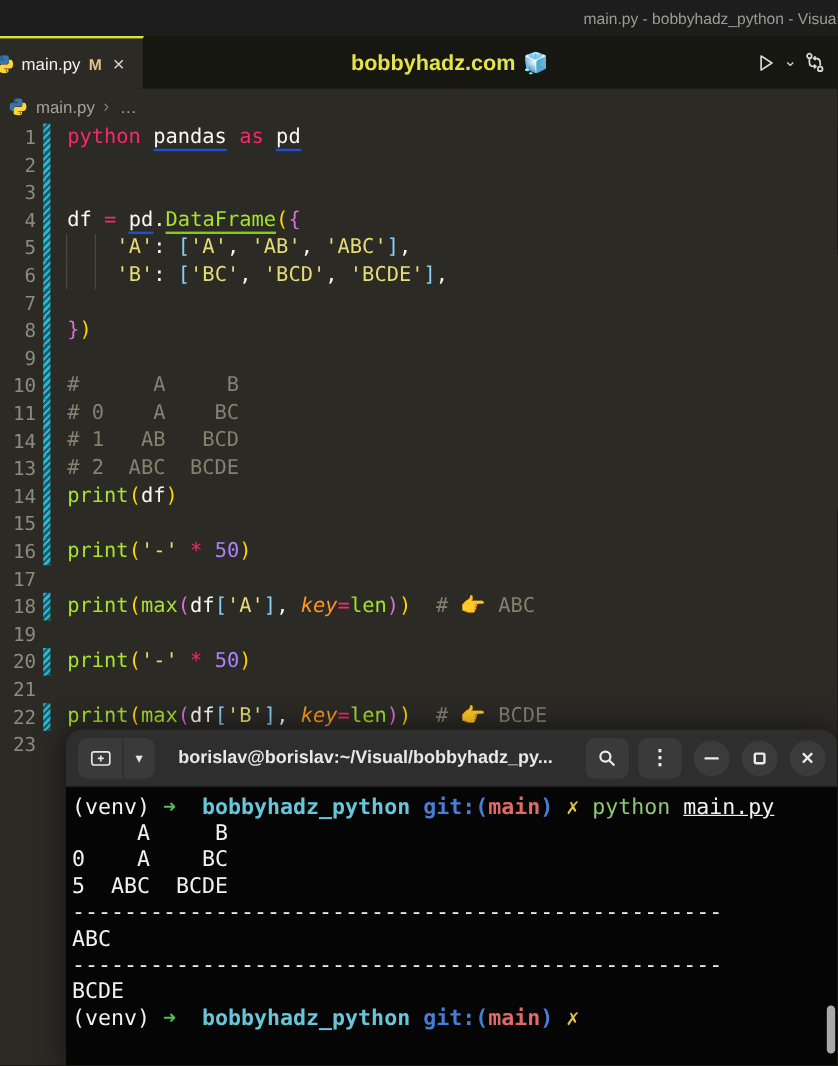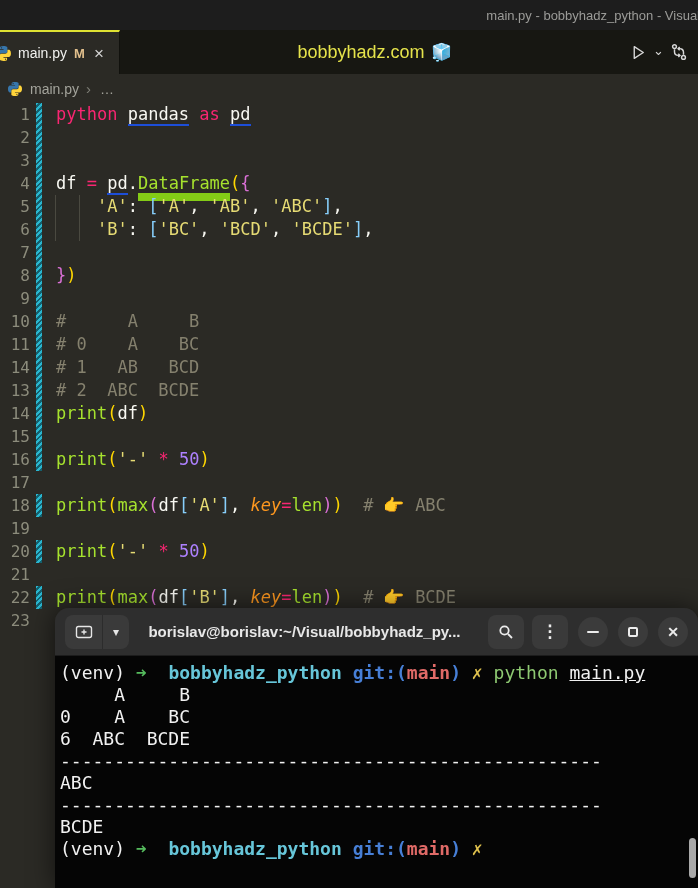--- a/index.html
+++ b/index.html
@@ -14,21 +14,21 @@
   
   .tabbar{position:absolute;top:30px;left:0;width:698px;height:44px;background:#171712;
           display:flex;align-items:stretch;}
   .tab{width:120px;display:flex;align-items:center;background:#2b2a25;border-top:2px solid #dfe232;
        border-right:1px solid #11110d;padding:0 8px 0 4px;box-sizing:border-box;overflow:hidden;cursor:pointer;}
   .tab .py-icon{width:17px;height:17px;margin-left:-9px;flex:none;}
   .tab-label{color:#f1f1ef;font-size:14px;margin-left:6px;white-space:nowrap;}
   .tab-modified{color:#e2c08d;font-size:13px;font-weight:bold;margin-left:7px;}
   .tab-close{color:#d4d4d4;font-size:17px;margin-left:9px;line-height:1;cursor:pointer;}
   .tab-center{flex:1;display:flex;align-items:center;justify-content:center;gap:7px;}
-  .center-label{color:#e5e34b;font-size:18px;font-weight:normal;}
+  .center-label{color:#e5e34b;font-size:18px;font-weight:bold;}
   .center-emoji{font-size:17px;}
   .tab-actions{display:flex;align-items:center;gap:6px;padding-right:10px;}
   .icon-btn{display:flex;align-items:center;justify-content:center;color:#d7d7d7;cursor:pointer;}
   .chev{color:#d7d7d7;font-size:13px;margin-top:-4px;}
 
   
   .breadcrumb{position:absolute;top:74px;left:0;width:698px;height:29px;background:#2b2a25;
               display:flex;align-items:center;padding-left:7px;box-sizing:border-box;}
   .breadcrumb .py-icon{width:16px;height:16px;}
   .crumb{color:#a3a39b;font-size:14px;margin-left:7px;cursor:pointer;}
@@ -41,21 +41,21 @@
   .ln{width:30px;text-align:right;color:#8c8c7c;font-size:16px;flex:none;}
   .mod{width:6px;margin-left:6px;flex:none;}
   .mod.on{background:repeating-linear-gradient(135deg,#2ab6cf 0 2px,#14616f 2px 4px);}
   .code{position:relative;white-space:pre;padding-left:14px;flex:1;}
   .guide{position:absolute;top:0;bottom:0;width:1px;background:#4a4940;}
   .t-kw{color:#f92672}.t-str{color:#e6db74}.t-fn{color:#a6e22e}.t-num{color:#ae81ff}
   .t-com{color:#85816e}.t-w{color:#f8f8f2}
   .t-pr{color:#fd971f;font-style:italic}
   .t-b1{color:#ffd700}.t-b2{color:#da70d6}.t-b3{color:#87cefa}
   .t-wu{color:#f8f8f2;border-bottom:2px solid #1d4ed8}
-  .t-fnu{color:#a6e22e;border-bottom:8px solid #84cc16}
+  .t-fnu{color:#a6e22e;border-bottom:2px solid #84cc16}
 
   
   .terminal{position:absolute;left:55px;top:608px;width:643px;height:280px;
             border-radius:14px 14px 0 0;overflow:hidden;box-shadow:0 0 26px rgba(0,0,0,.6);}
   .term-titlebar{height:48px;background:#2e2e2e;display:flex;align-items:center;
                  padding:0 10px;box-sizing:border-box;border-bottom:1px solid #1c1c1c;}
   .btn-group{display:flex;height:34px;background:#3a3a3a;border-radius:8px;overflow:hidden;flex:none;}
   .btn-seg{display:flex;align-items:center;justify-content:center;cursor:pointer;}
   .btn-seg.a{width:37px;border-right:1px solid #2c2c2c;}
   .btn-seg.b{width:26px;color:#e6e6e6;font-size:12px;}
@@ -287,21 +287,21 @@
         </span>
       <span class="circ-btn">
           <span class="glyph-close">✕</span>
         </span>
     </div>
     <div class="term-body" id="terminal-lines">
       <span class="term-scroll"></span>
     <div class="term-line"><span class="tt-w">(venv) </span><span class="tt-arrow">➜</span><span class="tt-w">  </span><span class="tt-cyan">bobbyhadz_python</span><span class="tt-w"> </span><span class="tt-blue">git:(</span><span class="tt-red">main</span><span class="tt-blue">)</span><span class="tt-w"> </span><span class="tt-x">✗</span><span class="tt-w"> </span><span class="tt-green">python</span><span class="tt-w"> </span><span class="tt-file">main.py</span></div>
         <div class="term-line"><span class="tt-w">     A     B</span></div>
         <div class="term-line"><span class="tt-w">0    A    BC</span></div>
-        <div class="term-line"><span class="tt-w">6  ABC  BCDE</span></div>
+        <div class="term-line"><span class="tt-w">5  ABC  BCDE</span></div>
         <div class="term-line"><span class="tt-w">--------------------------------------------------</span></div>
         <div class="term-line"><span class="tt-w">ABC</span></div>
         <div class="term-line"><span class="tt-w">--------------------------------------------------</span></div>
         <div class="term-line"><span class="tt-w">BCDE</span></div>
         <div class="term-line"><span class="tt-w">(venv) </span><span class="tt-arrow">➜</span><span class="tt-w">  </span><span class="tt-cyan">bobbyhadz_python</span><span class="tt-w"> </span><span class="tt-blue">git:(</span><span class="tt-red">main</span><span class="tt-blue">)</span><span class="tt-w"> </span><span class="tt-x">✗</span></div>
       </div>
   </div>
 
 </div>
 

